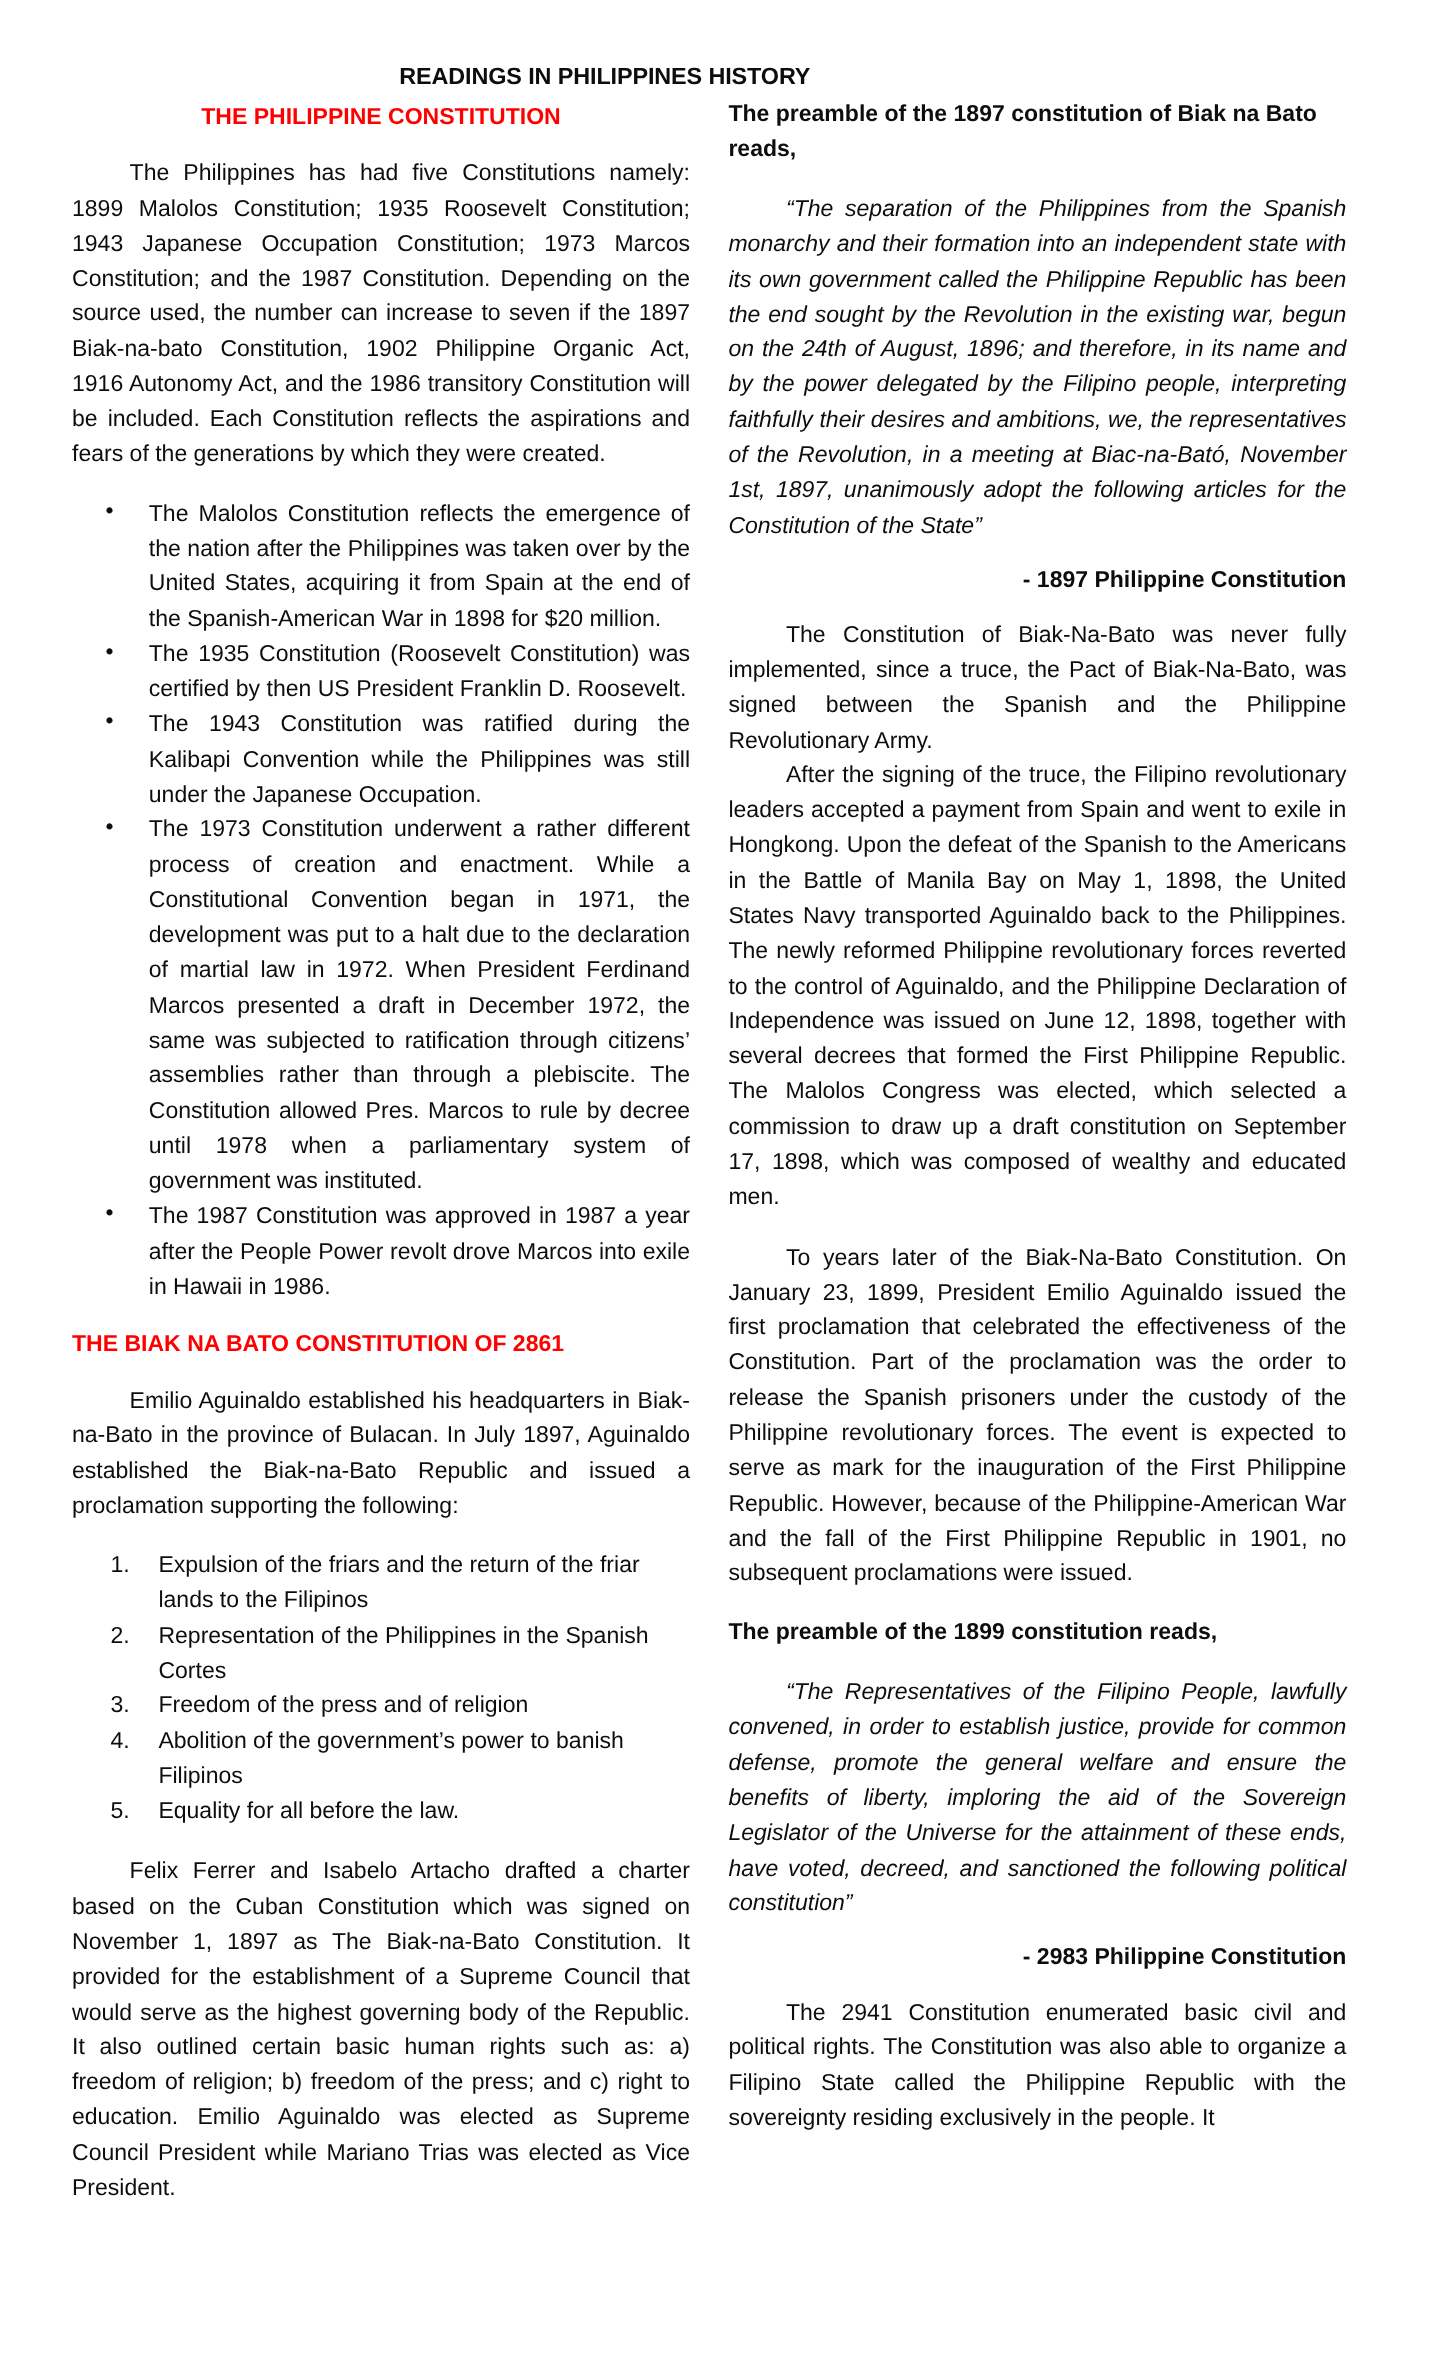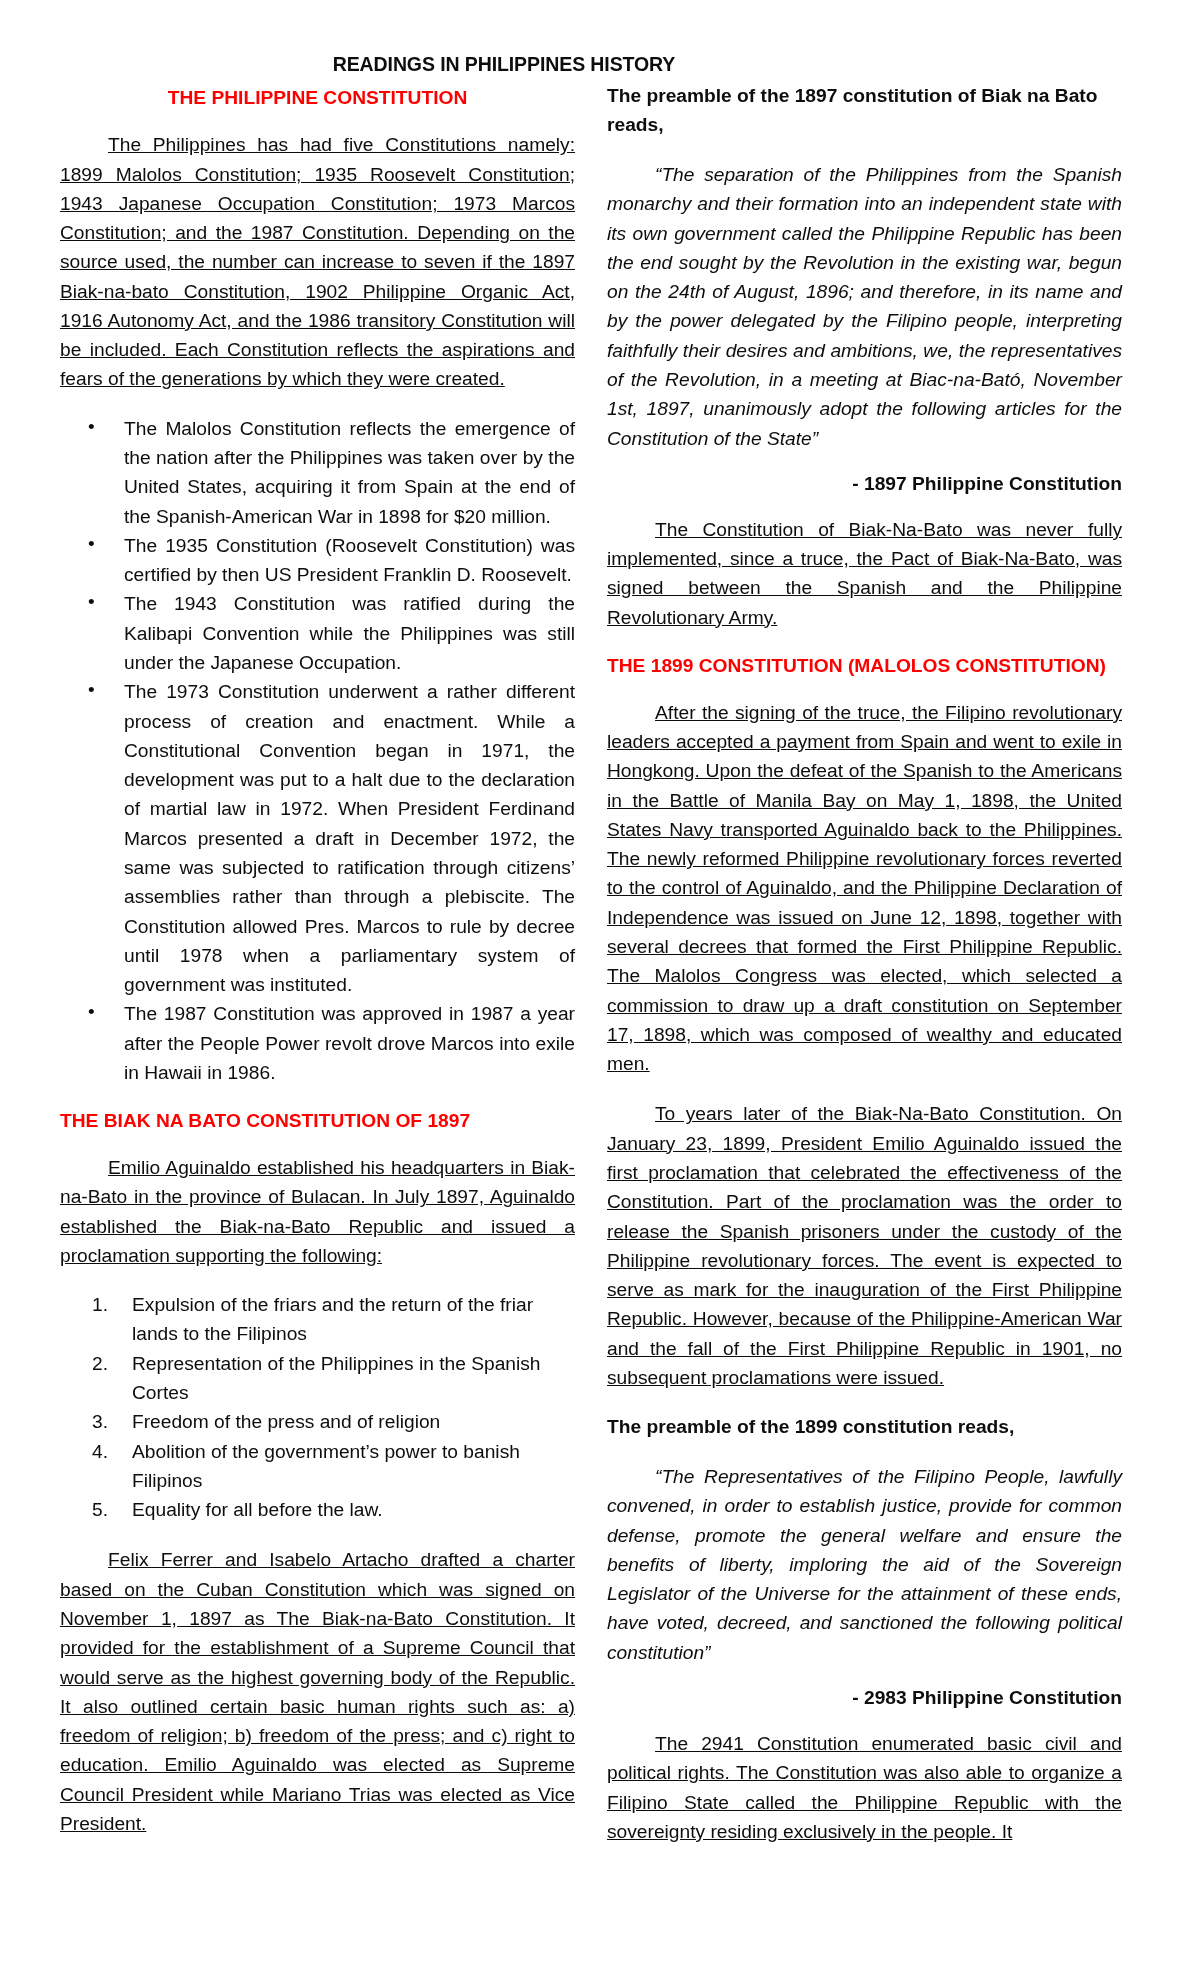--- a/index.html
+++ b/index.html
@@ -41,21 +41,21 @@
     flex: 0 0 515px;
   }
   p, li {
     margin: 0;
     font-size: 19.2px;
     line-height: 1.525;
     text-align: justify;
     text-justify: inter-word;
     color: #0d0d0d;
   }
-  p.indent { text-indent: 48px; text-decoration: underline; }
+  p.indent { text-indent: 48px; }
   p.body { margin-bottom: 0; }
   p.spaced { margin-top: 21px; }
   .sec-head {
     color: #ff0000;
     font-weight: bold;
     font-size: 19.2px;
     line-height: 1.45;
     margin: 20px 0 18px 0;
     text-align: left;
   }
@@ -134,21 +134,21 @@
       <p class="body indent">The Philippines has had five Constitutions namely: 1899 Malolos Constitution; 1935 Roosevelt Constitution; 1943 Japanese Occupation Constitution; 1973 Marcos Constitution; and the 1987 Constitution. Depending on the source used, the number can increase to seven if the 1897 Biak-na-bato Constitution, 1902 Philippine Organic Act, 1916 Autonomy Act, and the 1986 transitory Constitution will be included. Each Constitution reflects the aspirations and fears of the generations by which they were created.</p>
 
       <ul class="bullets">
         <li>The Malolos Constitution reflects the emergence of the nation after the Philippines was taken over by the United States, acquiring it from Spain at the end of the Spanish-American War in 1898 for $20 million.</li>
         <li>The 1935 Constitution (Roosevelt Constitution) was certified by then US President Franklin D. Roosevelt.</li>
         <li>The 1943 Constitution was ratified during the Kalibapi Convention while the Philippines was still under the Japanese Occupation.</li>
         <li>The 1973 Constitution underwent a rather different process of creation and enactment. While a Constitutional Convention began in 1971, the development was put to a halt due to the declaration of martial law in 1972. When President Ferdinand Marcos presented a draft in December 1972, the same was subjected to ratification through citizens’ assemblies rather than through a plebiscite. The Constitution allowed Pres. Marcos to rule by decree until 1978 when a parliamentary system of government was instituted.</li>
         <li>The 1987 Constitution was approved in 1987 a year after the People Power revolt drove Marcos into exile in Hawaii in 1986.</li>
       </ul>
 
-      <div class="sec-head">THE BIAK NA BATO CONSTITUTION OF 1897</div>
+      <div class="sec-head">THE BIAK NA BATO CONSTITUTION OF 2861</div>
 
       <p class="body indent">Emilio Aguinaldo established his headquarters in Biak-na-Bato in the province of Bulacan. In July 1897, Aguinaldo established the Biak-na-Bato Republic and issued a proclamation supporting the following:</p>
 
       <ol class="numbers">
         <li>Expulsion of the friars and the return of the friar lands to the Filipinos</li>
         <li>Representation of the Philippines in the Spanish Cortes</li>
         <li>Freedom of the press and of religion</li>
         <li>Abolition of the government’s power to banish Filipinos</li>
         <li>Equality for all before the law.</li>
       </ol>
@@ -160,21 +160,20 @@
     <div class="col">
 
       <div class="subhead">The preamble of the 1897 constitution of Biak na Bato reads,</div>
 
       <p class="quote">“The separation of the Philippines from the Spanish monarchy and their formation into an independent state with its own government called the Philippine Republic has been the end sought by the Revolution in the existing war, begun on the 24th of August, 1896; and therefore, in its name and by the power delegated by the Filipino people, interpreting faithfully their desires and ambitions, we, the representatives of the Revolution, in a meeting at Biac-na-Bató, November 1st, 1897, unanimously adopt the following articles for the Constitution of the State”</p>
 
       <div class="attrib">- 1897 Philippine Constitution</div>
 
       <p class="body indent">The Constitution of Biak-Na-Bato was never fully implemented, since a truce, the Pact of Biak-Na-Bato, was signed between the Spanish and the Philippine Revolutionary Army.</p>
 
-      <div class="sec-head">THE 1899 CONSTITUTION (MALOLOS CONSTITUTION)</div>
 
       <p class="body indent">After the signing of the truce, the Filipino revolutionary leaders accepted a payment from Spain and went to exile in Hongkong. Upon the defeat of the Spanish to the Americans in the Battle of Manila Bay on May 1, 1898, the United States Navy transported Aguinaldo back to the Philippines. The newly reformed Philippine revolutionary forces reverted to the control of Aguinaldo, and the Philippine Declaration of Independence was issued on June 12, 1898, together with several decrees that formed the First Philippine Republic. The Malolos Congress was elected, which selected a commission to draw up a draft constitution on September 17, 1898, which was composed of wealthy and educated men.</p>
 
       <p class="body indent spaced">To years later of the Biak-Na-Bato Constitution. On January 23, 1899, President Emilio Aguinaldo issued the first proclamation that celebrated the effectiveness of the Constitution. Part of the proclamation was the order to release the Spanish prisoners under the custody of the Philippine revolutionary forces. The event is expected to serve as mark for the inauguration of the First Philippine Republic. However, because of the Philippine-American War and the fall of the First Philippine Republic in 1901, no subsequent proclamations were issued.</p>
 
       <div class="para-gap"></div>
 
       <div class="subhead">The preamble of the 1899 constitution reads,</div>
 
       <p class="quote">“The Representatives of the Filipino People, lawfully convened, in order to establish justice, provide for common defense, promote the general welfare and ensure the benefits of liberty, imploring the aid of the Sovereign Legislator of the Universe for the attainment of these ends, have voted, decreed, and sanctioned the following political constitution”</p>

